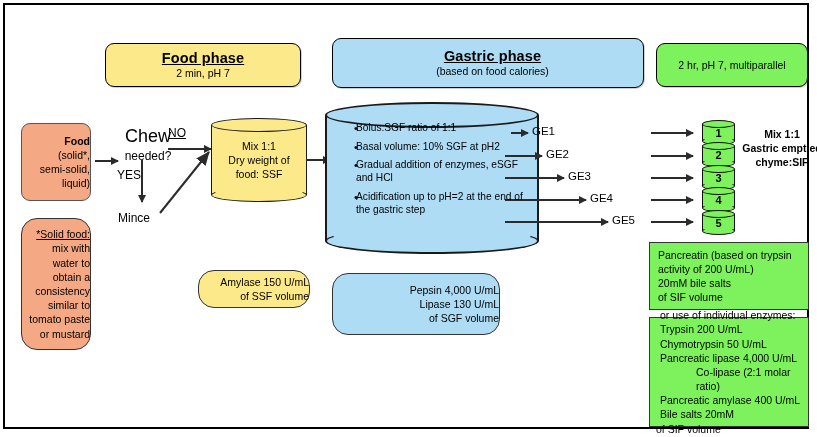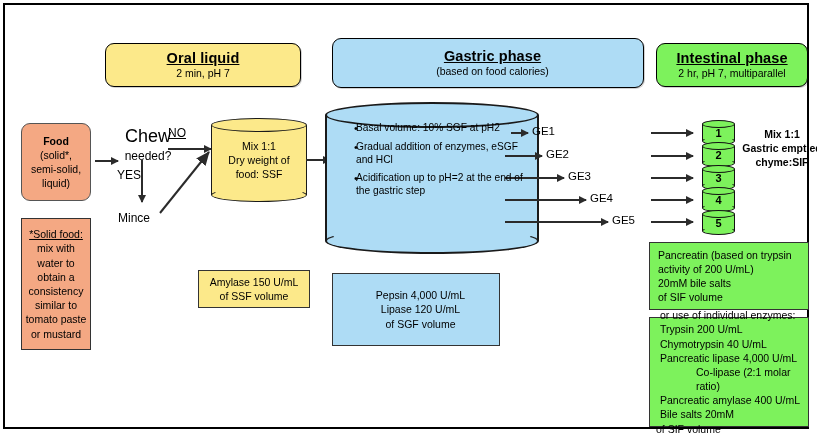--- a/index.html
+++ b/index.html
@@ -6,36 +6,36 @@
   body{
     width:817px;height:437px;background:#ffffff;
     font-family:"Liberation Sans", sans-serif;
     color:#000;overflow:hidden;position:relative;
   }
   #frame{
     position:absolute;left:3px;top:3px;width:806px;height:426px;
     border:2.5px solid #000;box-sizing:border-box;background:#fff;
   }
   .abs{position:absolute;box-sizing:border-box;}
-  .ctr{display:flex;align-items:center;justify-content:center;text-align:center;}
+  .ctr{display:flex;align-items:center;justify-content:center;text-align:center;border-radius:16px;}
 
   
   .phase{
     border:1.6px solid #000;border-radius:9px;
     flex-direction:column;line-height:1.18;
     box-shadow:1px 1px 0 rgba(0,0,0,.18);
   }
   .phase .ttl{font-weight:bold;text-decoration:underline;font-size:14.5px;letter-spacing:.1px;}
   .phase .sub{font-size:10.5px;}
   .yellow{background:#FCE98A;}
   .blue{background:#AEDCF5;padding-left:9px;}
   .green{background:#7DF25C;}
 
   
-  .box{border:1.4px solid #333;flex-direction:column;line-height:1.35;font-size:10.5px;}
+  .box{border:1.4px solid #333;flex-direction:column;line-height:1.35;font-size:10.5px;align-items:flex-end;}
   .orange{background:#F4A883;}
 
   
   .cyl{position:absolute;}
   .cyl .body{position:absolute;left:0;right:0;top:7px;bottom:7px;
     border-left:1.5px solid #1a1a1a;border-right:1.5px solid #1a1a1a;}
   .cyl .top,.cyl .bot{position:absolute;left:0;right:0;height:14px;
     border:1.5px solid #1a1a1a;border-radius:50%;box-sizing:border-box;}
   .cyl .top{top:0;}
   .cyl .bot{bottom:0;border-top-color:transparent;}
@@ -77,31 +77,30 @@
   .lbl{position:absolute;font-size:12px;white-space:nowrap;}
   .lbl-sm{position:absolute;font-size:11.5px;white-space:nowrap;}
   .plain{position:absolute;font-size:10.5px;line-height:1.35;text-align:center;}
 </style>
 </head>
 <body>
 
 <div id="frame">
 
   <div class="abs ctr phase yellow" style="left:100px;top:38px;width:196px;height:44px;">
-    <div class="ttl">Oral liquid</div>
+    <div class="ttl">Food phase</div>
     <div class="sub">2 min, pH 7</div>
   </div>
 
   <div class="abs ctr phase blue" style="left:327px;top:33px;width:312px;height:50px;">
     <div class="ttl">Gastric phase</div>
     <div class="sub">(based on food calories)</div>
   </div>
 
   <div class="abs ctr phase green" style="left:651px;top:38px;width:152px;height:44px;">
-    <div class="ttl">Intestinal phase</div>
     <div class="sub">2 hr, pH 7, multiparallel</div>
   </div>
 
   <div class="abs ctr box orange" style="left:16px;top:118px;width:70px;height:78px;border-radius:9px;border:1.5px solid #555;">
     <div style="font-weight:bold">Food</div>
     <div>(solid*,</div>
     <div>semi-solid,</div>
     <div>liquid)</div>
   </div>
 
@@ -141,20 +140,21 @@
   </div>
 
   <div class="arw" style="left:301px;top:154px;width:24px;"></div>
 
   <div class="cyl b" id="gastric-cyl">
     <div class="body"></div>
     <div class="bot"></div>
     <div class="top"></div>
     <div class="bullets">
       <ul>
+        <li>Bolus:SGF ratio of 1:1</li>
         <li>Basal volume: 10% SGF at pH2</li>
         <li>Gradual addition of enzymes, eSGF and HCl</li>
         <li>Acidification up to pH=2 at the end of the gastric step</li>
       </ul>
     </div>
   </div>
 
   <div class="arw" style="left:506px;top:127px;width:17px;"></div>
   <div class="lbl-sm" style="left:527px;top:120px;">GE1</div>
 
@@ -222,39 +222,39 @@
     <div>similar to</div>
     <div>tomato paste</div>
     <div>or mustard</div>
   </div>
 
   <div class="abs ctr box yellow" style="left:193px;top:265px;width:112px;height:38px;">
     <div>Amylase 150 U/mL</div>
     <div>of SSF volume</div>
   </div>
 
-  <div class="abs ctr box blue" style="left:327px;top:268px;width:168px;height:73px;">
+  <div class="abs ctr box blue" style="left:327px;top:268px;width:168px;height:62px;">
     <div>Pepsin 4,000 U/mL</div>
-    <div>Lipase 120 U/mL</div>
+    <div>Lipase 130 U/mL</div>
     <div>of SGF volume</div>
   </div>
 
   <div class="abs box green" style="left:644px;top:237px;width:160px;height:68px;
        align-items:flex-start;justify-content:center;display:flex;padding:6px 8px;text-align:left;">
     <div>Pancreatin (based on trypsin</div>
     <div>activity  of 200 U/mL)</div>
     <div>20mM bile salts</div>
     <div>of SIF volume</div>
   </div>
 
   <div class="abs box green" style="left:644px;top:312px;width:160px;height:110px;
        align-items:flex-start;justify-content:center;display:flex;padding:6px 6px;text-align:left;">
     <div style="padding-left:4px;">or use of individual enzymes:</div>
     <div style="padding-left:4px;">Trypsin 200 U/mL</div>
-    <div style="padding-left:4px;">Chymotrypsin 40 U/mL</div>
+    <div style="padding-left:4px;">Chymotrypsin 50 U/mL</div>
     <div style="padding-left:4px;">Pancreatic lipase 4,000 U/mL</div>
     <div style="padding-left:4px;margin-left:36px;">Co-lipase (2:1 molar ratio)</div>
     <div style="padding-left:4px;">Pancreatic amylase 400 U/mL</div>
     <div style="padding-left:4px;">Bile salts 20mM</div>
     <div>of SIF volume</div>
   </div>
 
 </div>
 
 </body></html>

